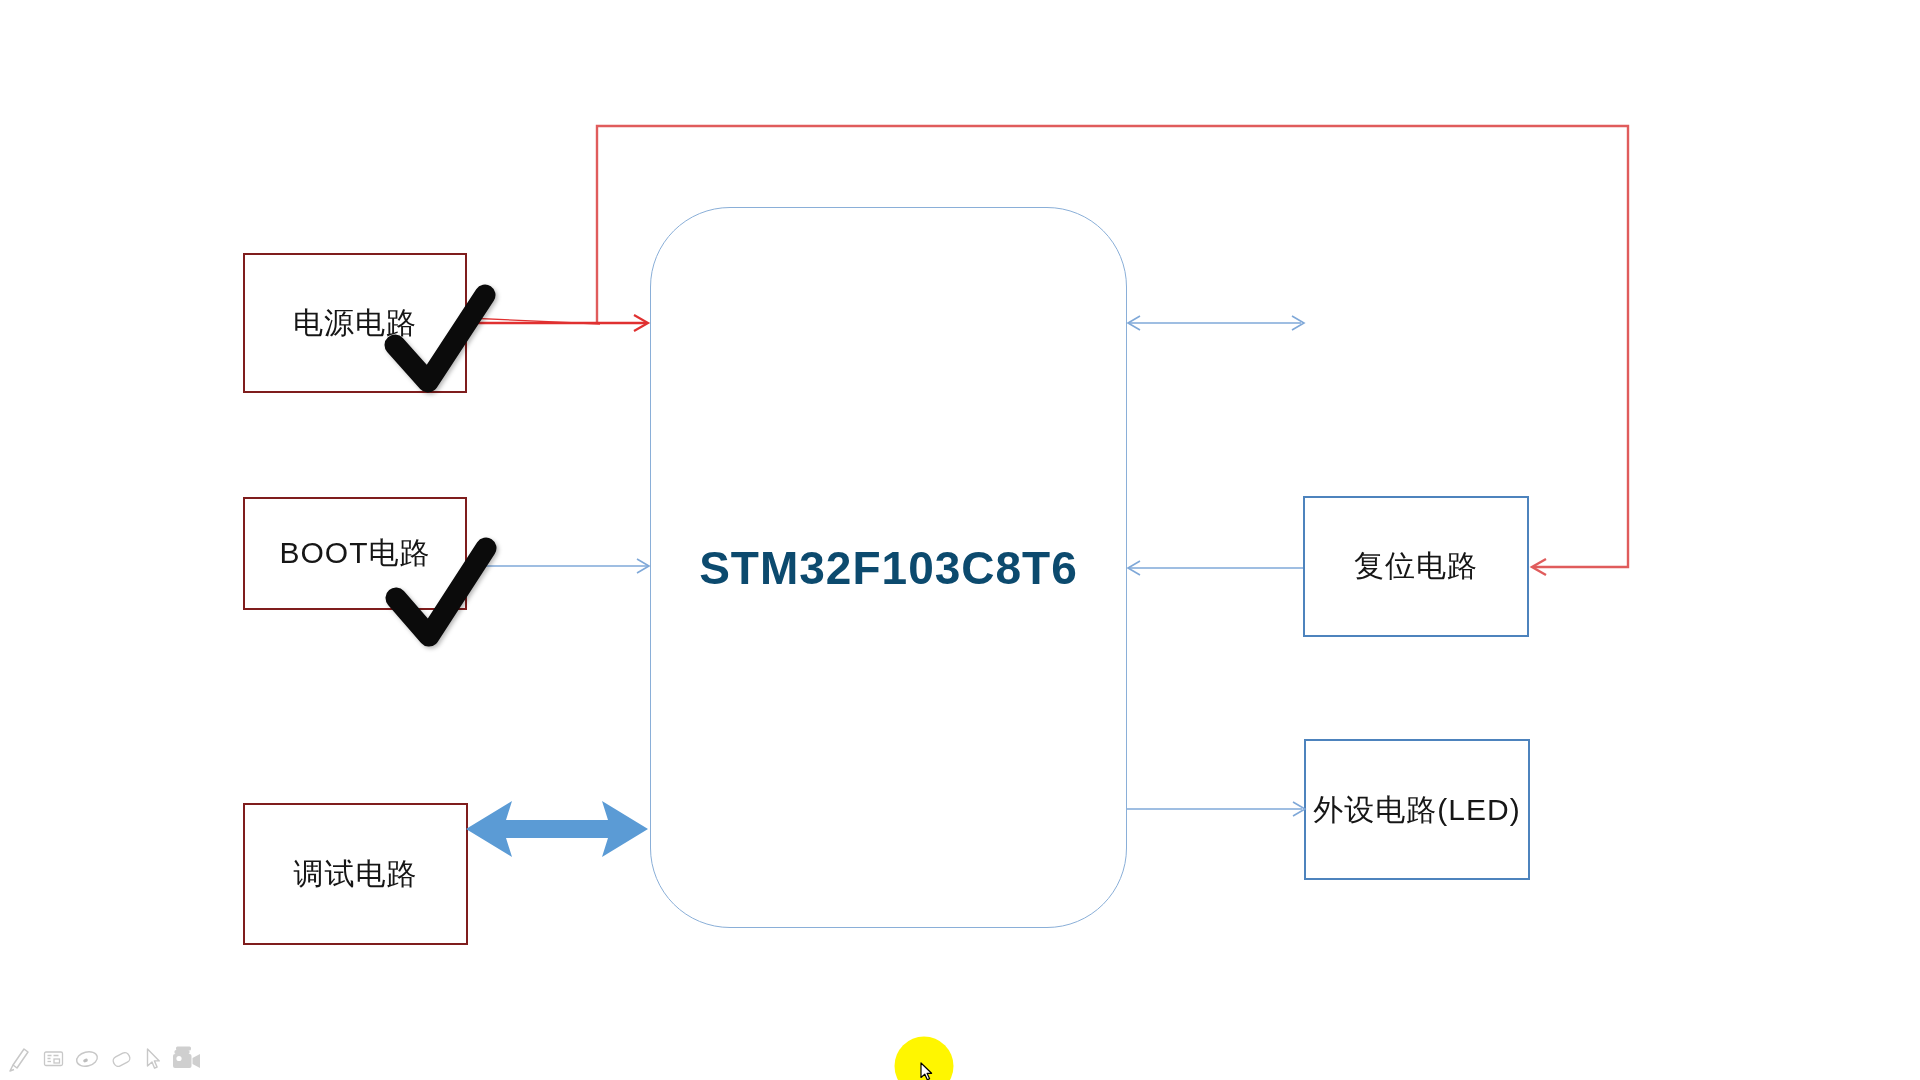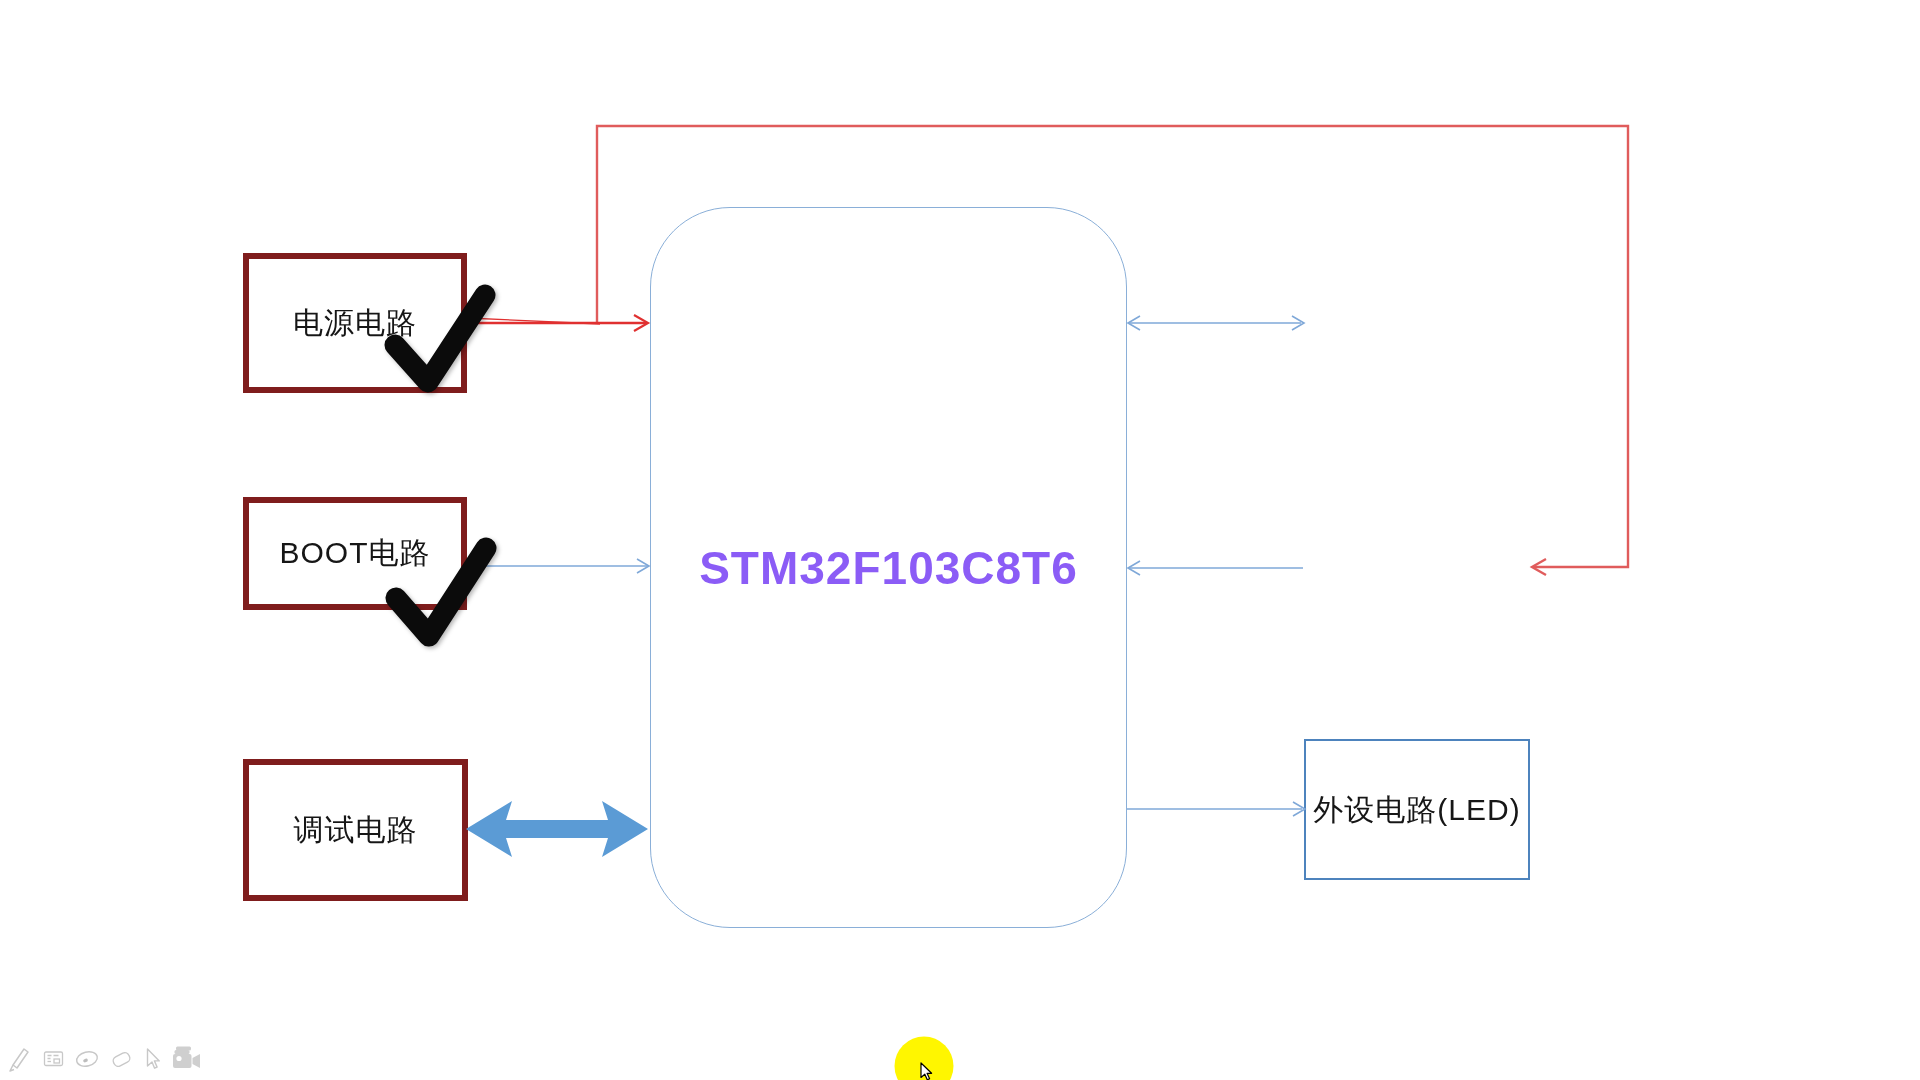--- a/index.html
+++ b/index.html
@@ -5,29 +5,29 @@
   html,body{margin:0;padding:0;background:#ffffff;}
   .stage{
     position:relative;width:1920px;height:1080px;background:#ffffff;
     overflow:hidden;font-family:"Liberation Sans","DejaVu Sans",sans-serif;
   }
   .node{
     position:absolute;display:flex;align-items:center;justify-content:center;
     background:#ffffff;box-sizing:border-box;text-align:center;
     color:#161616;font-size:30px;letter-spacing:1px;
   }
-  .node.left{border:6px solid #7f1d1d;}
+  .node.left{border:2px solid #7f1d1d;}
   .node.right{border:2.5px solid #4d83bd;}
   .node .stack{display:flex;flex-direction:row;line-height:38px;}
   .mcu{
     position:absolute;left:650px;top:207px;width:477px;height:721px;
     border:1.5px solid #8aafd8;border-radius:80px;box-sizing:border-box;
     display:flex;align-items:center;justify-content:center;background:#ffffff;
   }
-  .mcu span{font-size:46px;font-weight:bold;color:#8b5cf6;letter-spacing:1px;}
+  .mcu span{font-size:46px;font-weight:bold;color:#0c4a6e;letter-spacing:1px;}
   .overlay{position:absolute;left:0;top:0;pointer-events:none;}
   .toolbar{
     position:absolute;left:6px;top:1042px;height:34px;
     display:flex;align-items:center;gap:10px;
   }
   .toolbar svg{display:block;}
   .check{filter:drop-shadow(2px 2px 2px rgba(0,0,0,0.28));}
 </style>
 </head>
 <body>
@@ -37,24 +37,27 @@
   <div class="mcu">
     <span>STM32F103C8T6</span>
   </div>
 
   <div class="node left" style="left:243px;top:253px;width:224px;height:140px;">
     <span>电源电路</span>
   </div>
   <div class="node left" style="left:243px;top:497px;width:224px;height:113px;">
     <span>BOOT电路</span>
   </div>
-  <div class="node left" style="left:243px;top:759px;width:225px;height:142px;">
+  <div class="node left" style="left:243px;top:803px;width:225px;height:142px;">
     <span>调试电路</span>
   </div>
 
+  <div class="node right" style="left:1303px;top:496px;width:226px;height:141px;">
+    <span>复位电路</span>
+  </div>
   <div class="node right" style="left:1304px;top:739px;width:226px;height:141px;">
     <span class="stack">
       <span>外设电路</span>
       <span>(LED)</span>
     </span>
   </div>
 
   <svg class="overlay" width="1920" height="1080" viewBox="0 0 1920 1080">
 
     <g stroke="#7fa8d8" stroke-width="1.6" fill="none">

